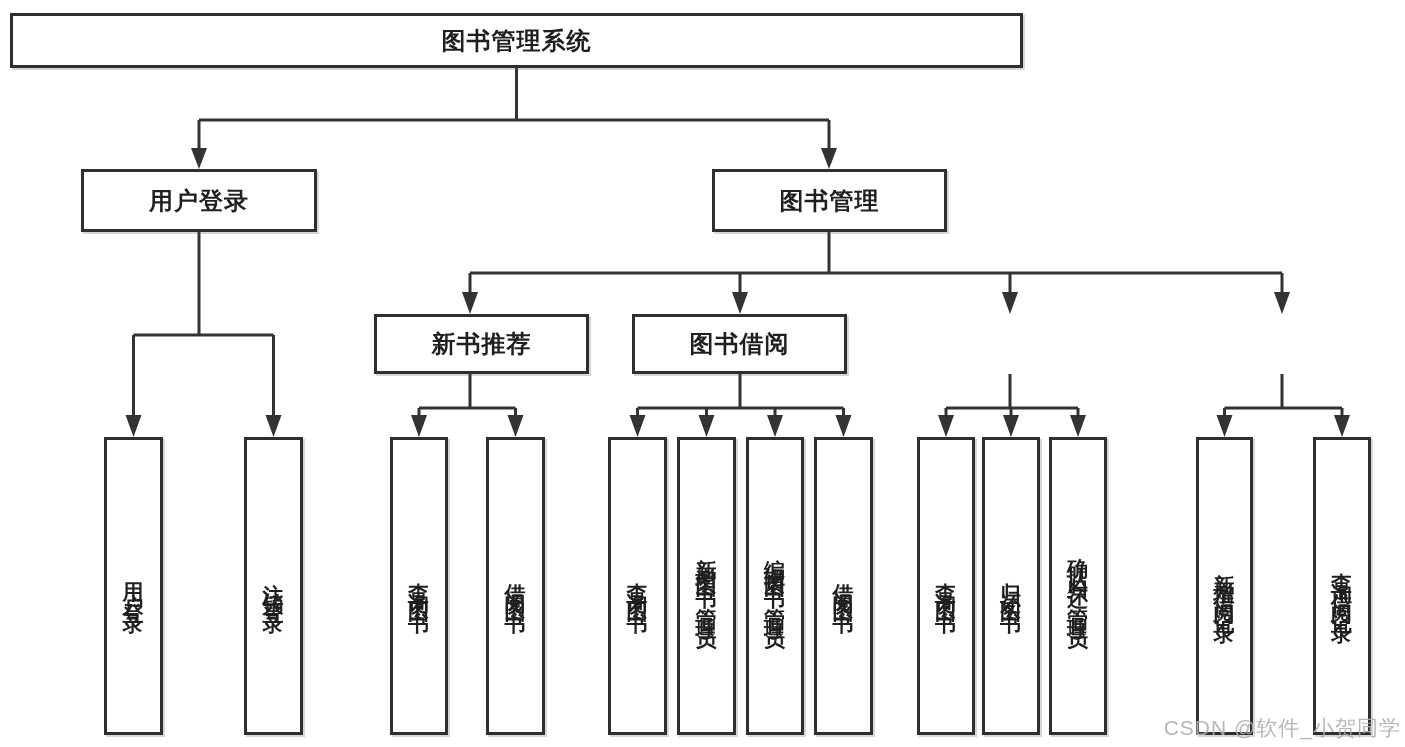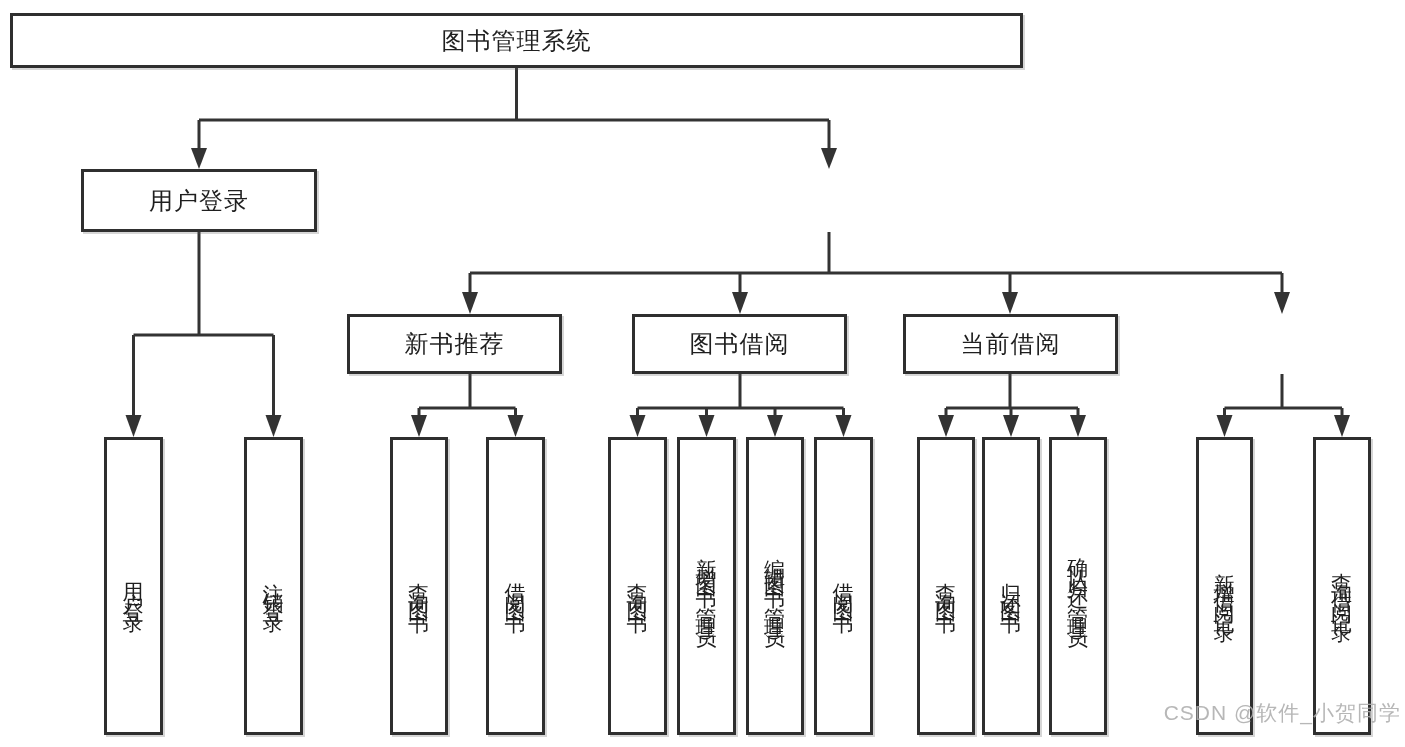--- a/index.html
+++ b/index.html
@@ -35,39 +35,40 @@
   .box {
     position: absolute;
     box-sizing: border-box;
     border: 3px solid #2f2f2f;
     background: #ffffff;
     display: flex;
     align-items: center;
     justify-content: center;
     z-index: 2;
     box-shadow: 2px 2px 0 rgba(90,90,90,0.25);
+    font-weight: bold;
   }
   .hbox .label {
     font-size: 24px;
     color: #1f1f1f;
     letter-spacing: 1px;
     white-space: nowrap;
   }
   .vbox .label {
     writing-mode: vertical-rl;
     text-orientation: mixed;
     font-size: 21px;
     letter-spacing: 10px;
     color: #1f1f1f;
     line-height: 1;
   }
   .watermark {
     position: absolute;
     right: 4px;
-    bottom: 20px;
+    bottom: 5px;
     font-size: 21px;
     color: rgba(175,175,175,0.9);
     letter-spacing: 1px;
     z-index: 3;
     white-space: nowrap;
   }
 </style>
 </head>
 <body>
 
@@ -123,29 +124,29 @@
     </g>
   </svg>
 
   <div class="box hbox" style="left:10px;top:13px;width:1013px;height:55px">
     <span class="label">图书管理系统</span>
   </div>
 
   <div class="box hbox" style="left:81px;top:169px;width:236px;height:63px">
     <span class="label">用户登录</span>
   </div>
+  <div class="box hbox" style="left:712px;top:169px;width:235px;height:63px">
+    <span class="label">图书管理</span>
+  </div>
 
-  <div class="box hbox" style="left:347px;top:314px;width:215px;height:60px">
+  <div class="box hbox" style="left:374px;top:314px;width:215px;height:60px">
     <span class="label">新书推荐</span>
   </div>
   <div class="box hbox" style="left:632px;top:314px;width:215px;height:60px">
     <span class="label">图书借阅</span>
-  </div>
-  <div class="box hbox" style="left:903px;top:314px;width:215px;height:60px">
-    <span class="label">当前借阅</span>
   </div>
 
   <div class="box vbox" style="left:104px;top:437px;width:59px;height:298px">
     <span class="label">用户登录</span>
   </div>
   <div class="box vbox" style="left:244px;top:437px;width:59px;height:298px">
     <span class="label">注销登录</span>
   </div>
 
   <div class="box vbox" style="left:390px;top:437px;width:58px;height:298px">

